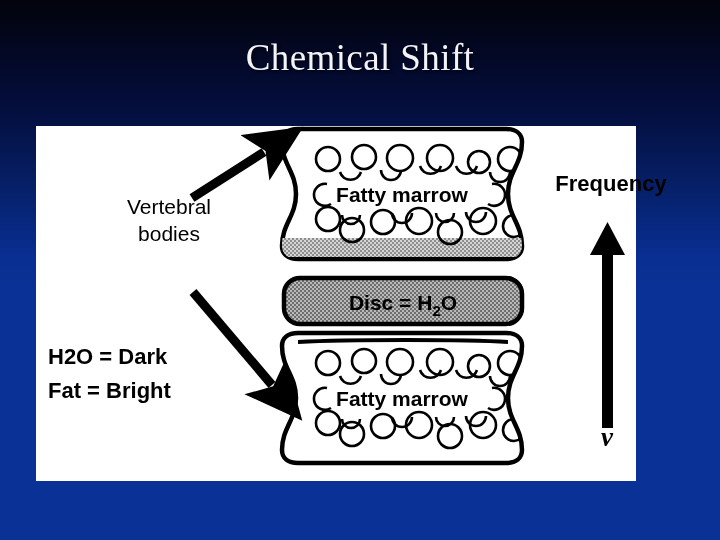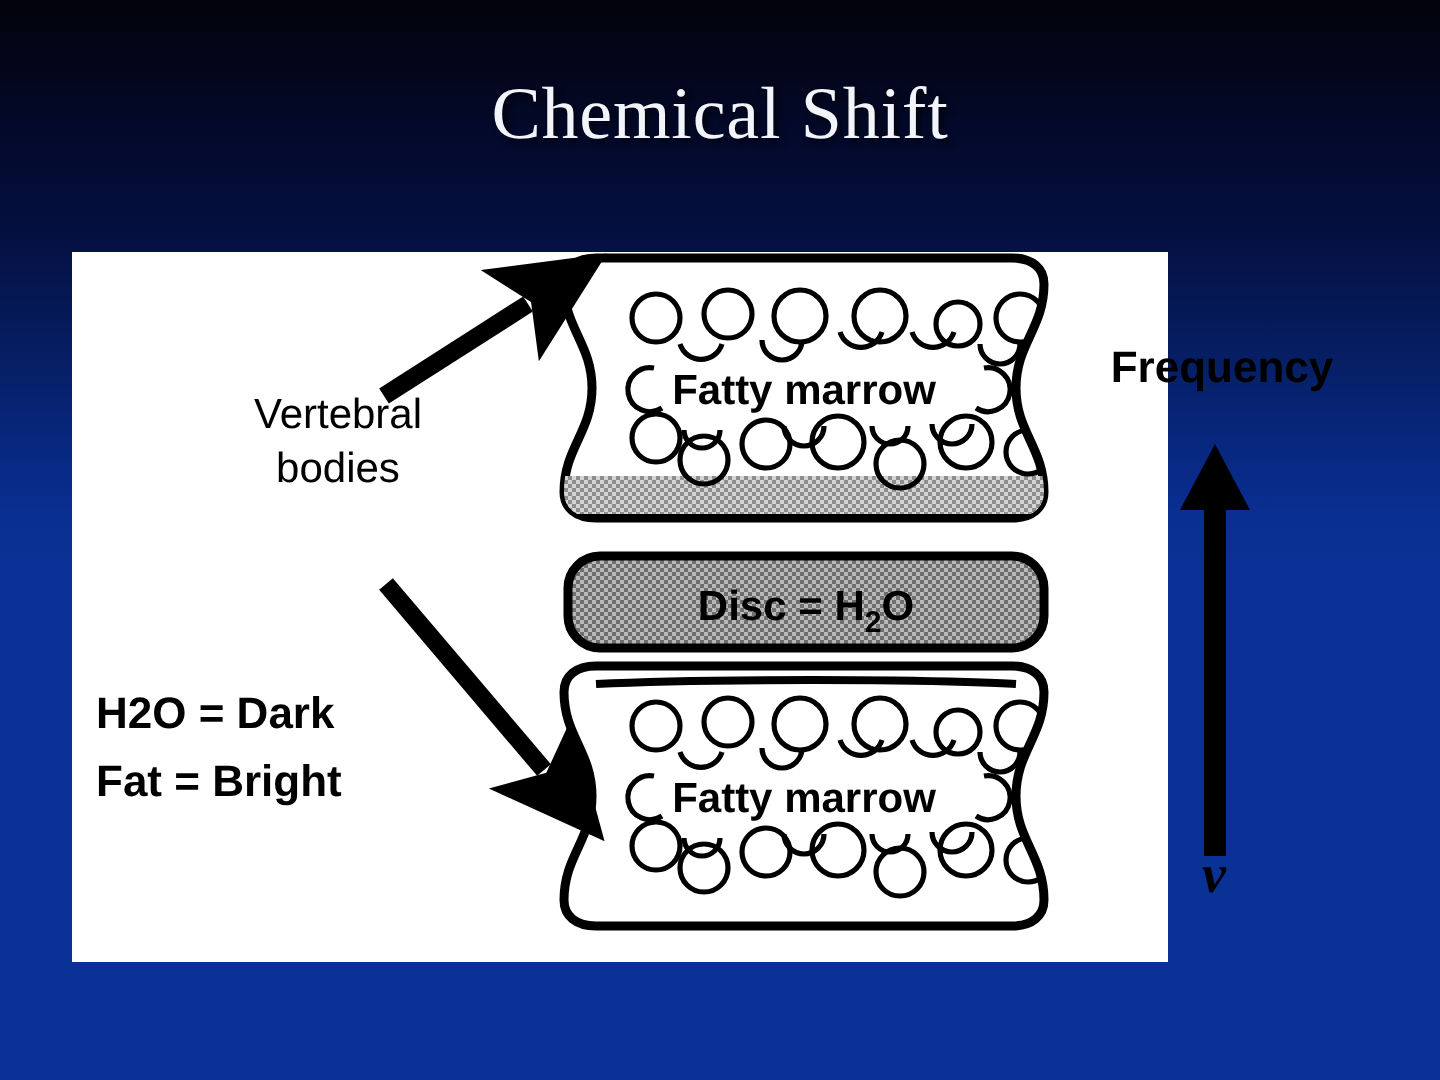--- a/index.html
+++ b/index.html
@@ -39,21 +39,21 @@
     letter-spacing: 0.4px;
     text-shadow: 2px 2px 3px rgba(0,0,0,0.65);
     white-space: nowrap;
   }
 
   
   #panel {
     position: absolute;
     left: 36px;
     top: 126px;
-    width: 548px;
+    width: 600px;
     height: 355px;
     background: #ffffff;
     text-decoration: underline;
   }
   #fig {
     position: absolute;
     left: 0; top: 0;
     width: 650px; height: 355px;
     display: block;
   }

